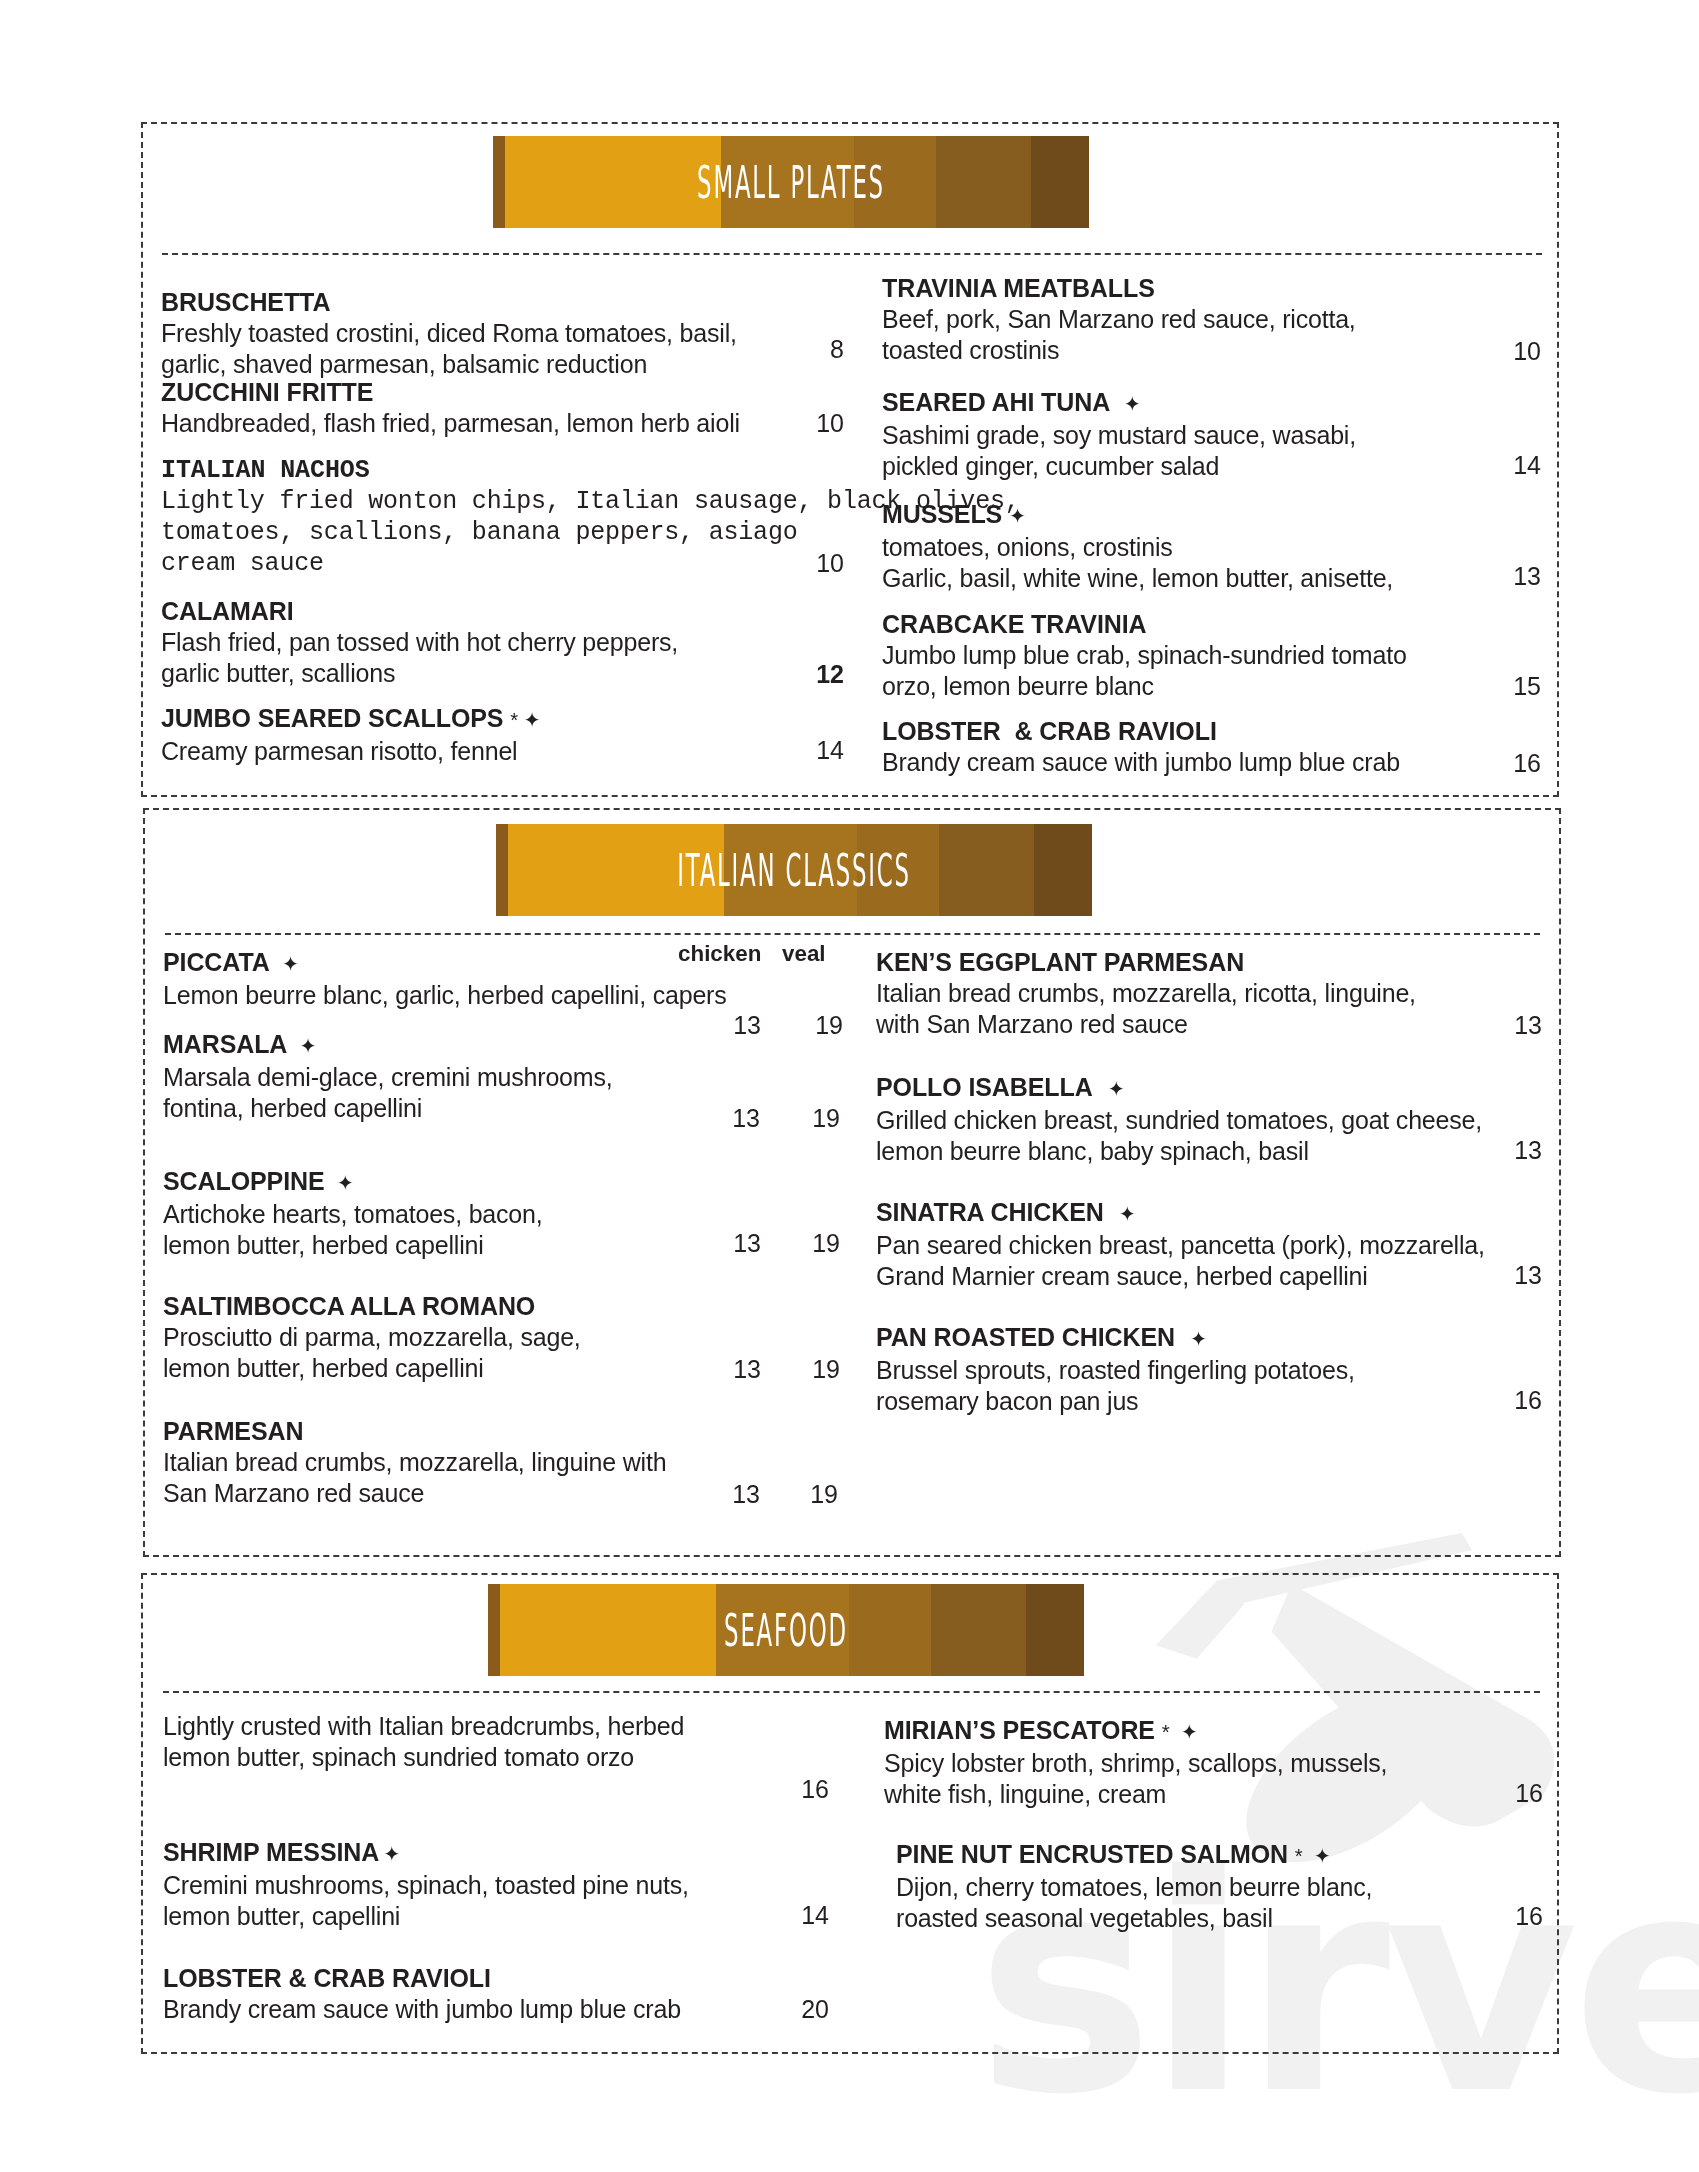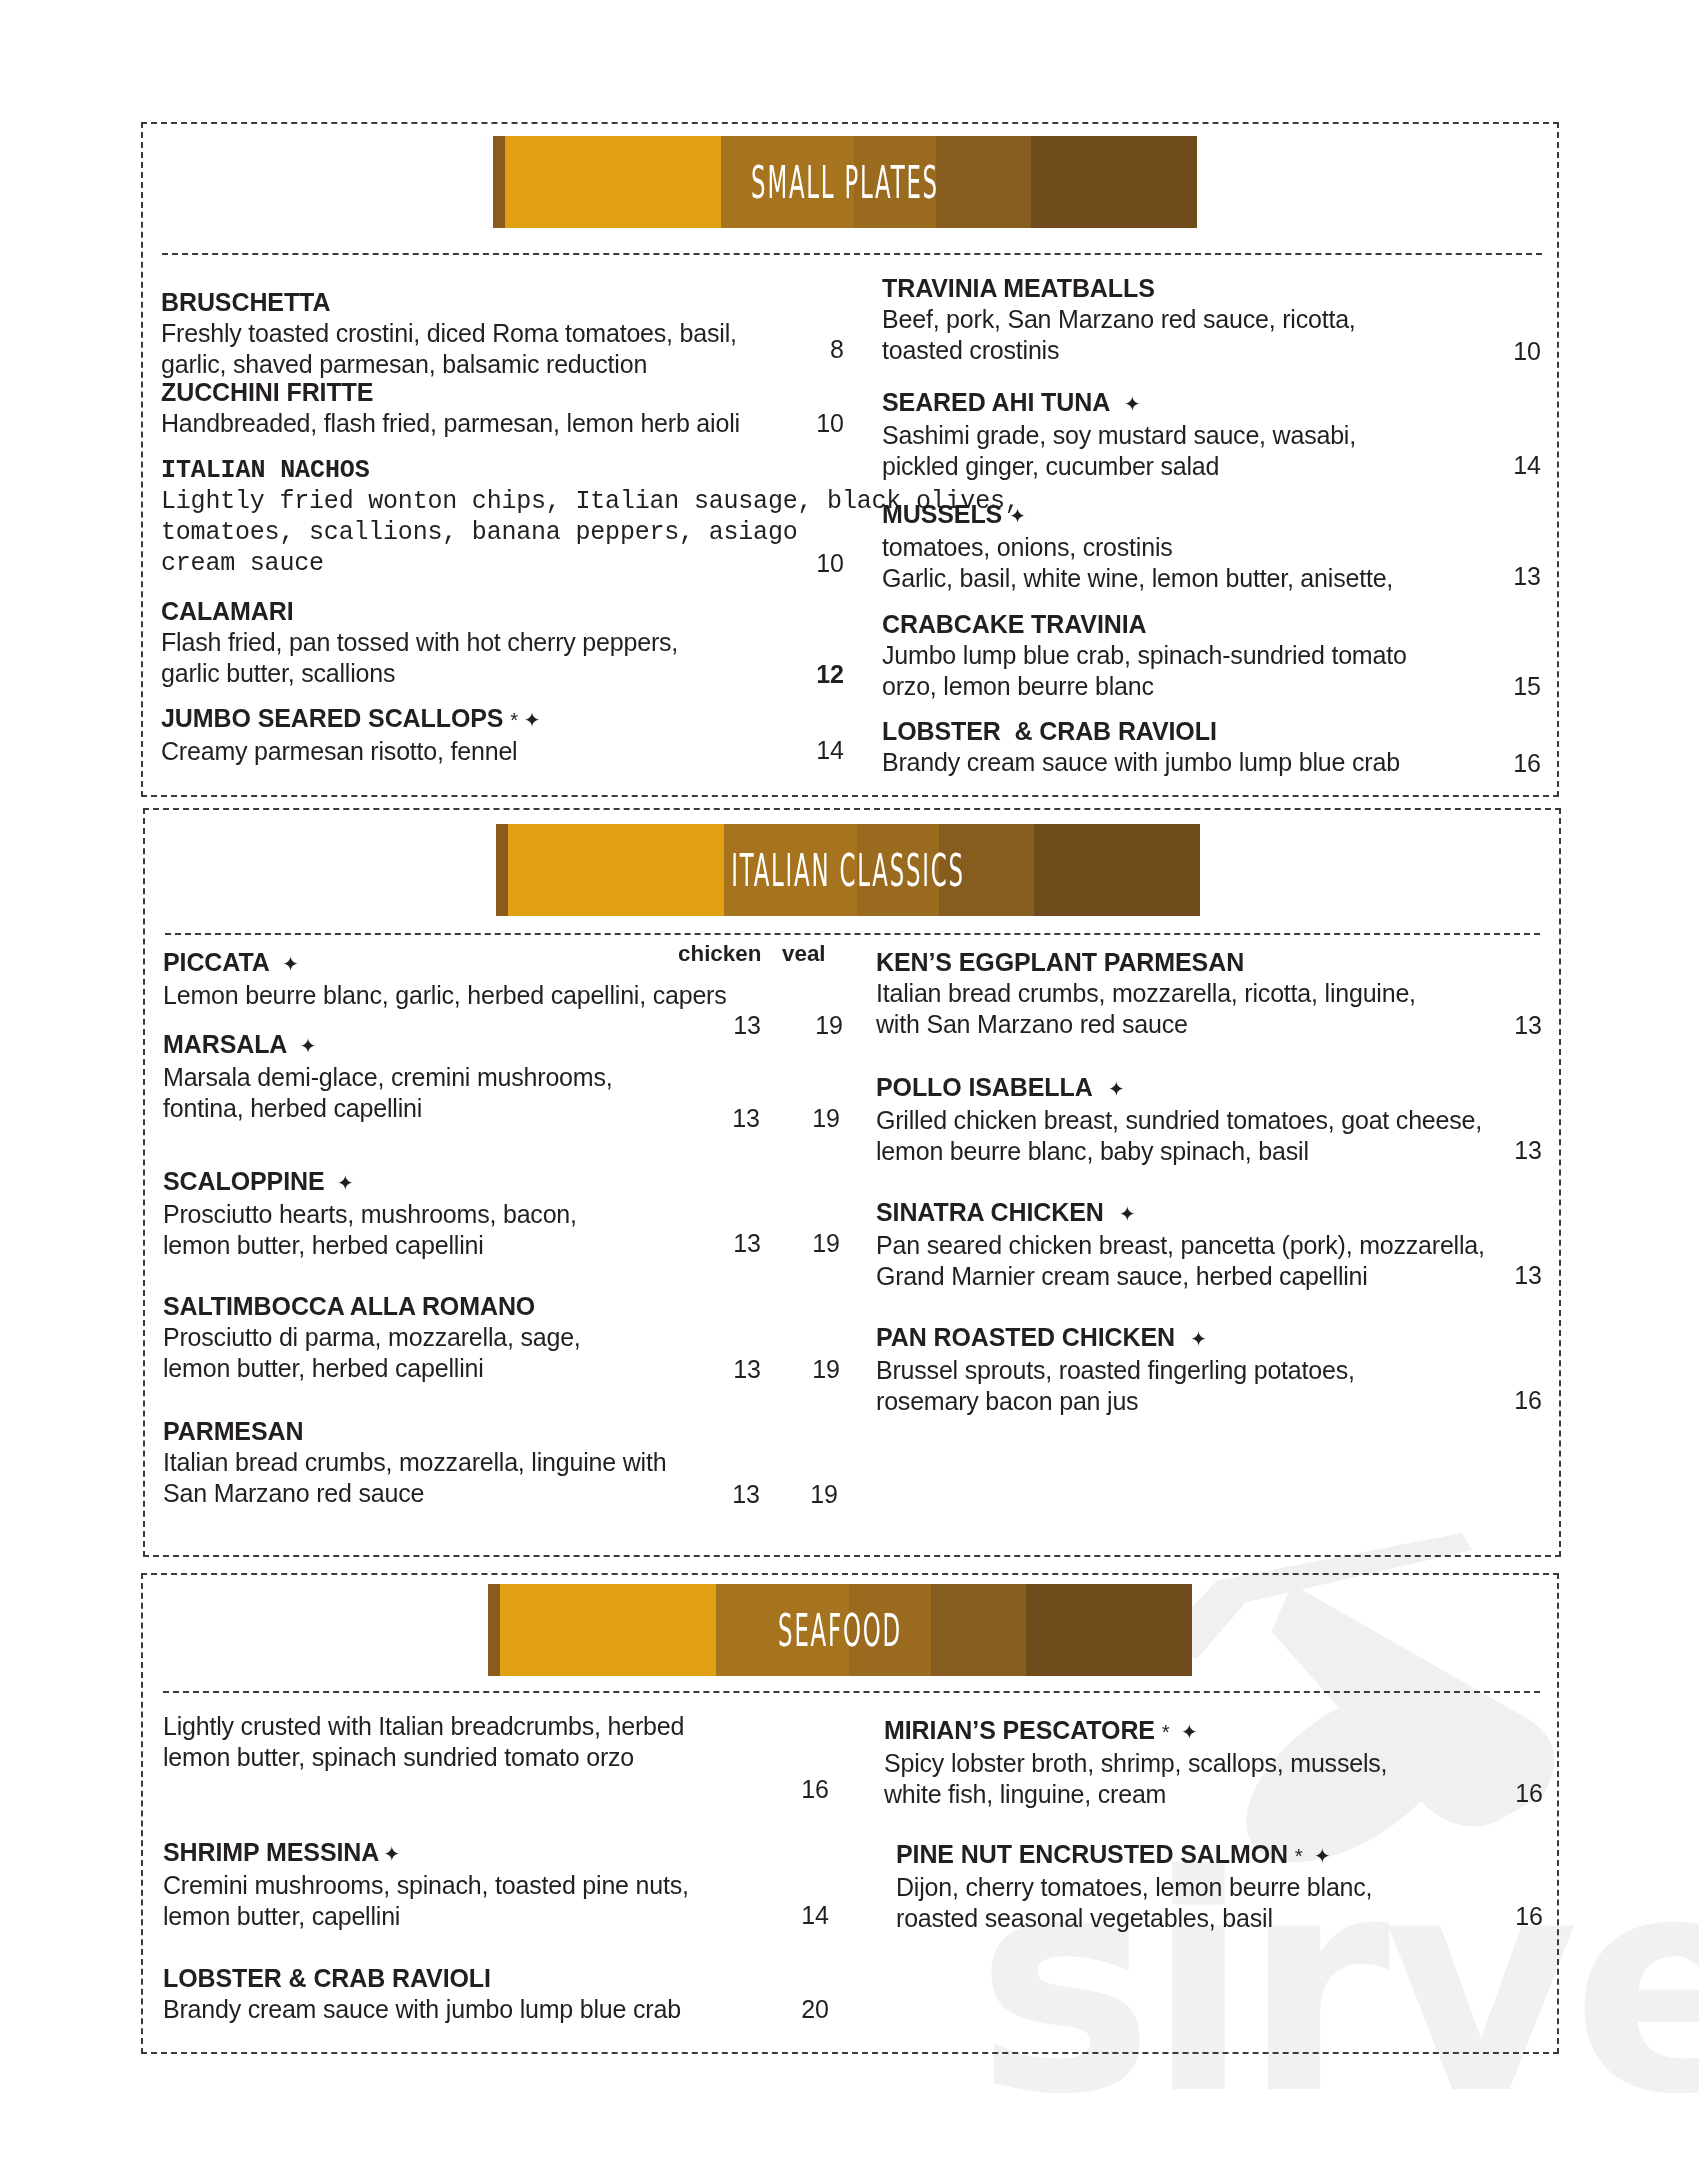--- a/index.html
+++ b/index.html
@@ -5,21 +5,21 @@
   html, body { margin: 0; padding: 0; background: #ffffff; }
   body { width: 1700px; height: 2172px; position: relative; overflow: hidden;
          font-family: "Liberation Sans", "DejaVu Sans", sans-serif; color: #231f20; }
 
   .watermark { position: absolute; left: 0; top: 0; width: 1700px; height: 2172px; pointer-events: none; z-index: 0; }
   .wm-text { position: absolute; left: 976px; top: 1836px; font-family: "DejaVu Sans", sans-serif; font-weight: bold;
              font-size: 299px; line-height: 1; color: #f1f1f1; letter-spacing: -6.8px; }
 
   .box { position: absolute; border: 2px dashed #3a3a3a; box-sizing: border-box; z-index: 1; background: transparent; }
 
-  .banner { position: absolute; height: 92px; width: 704px; display: flex; overflow: hidden; align-items: flex-end; }
+  .banner { position: absolute; height: 92px; width: 596px; display: flex; overflow: hidden; align-items: flex-end; }
   .banner .s { height: 100%; }
   .banner .s0 { width: 12.2px; background: #8a5b1b; }
   .banner .s1 { width: 216px; background: #e2a114; }
   .banner .s2 { width: 133px; background: #a6741f; }
   .banner .s3 { width: 82px; background: #9a6a1f; }
   .banner .s4 { width: 95px; background: #865c1f; }
   .banner .s5 { flex: 1; background: #6f4b1b; }
   .banner .title { position: absolute; left: 0; right: 0; top: 0; bottom: 0; display: flex; align-items: center;
                    justify-content: center; color: #ffffff; font-family: "DejaVu Sans", sans-serif; font-weight: normal;
                    font-size: 44px; letter-spacing: 3.4px; transform: scaleX(0.52); transform-origin: center; }
@@ -159,21 +159,21 @@
   <div class="item" style="top:82px;">
     <div class="name"><span>MARSALA</span><span class="mark" style="margin-left:12.2px;">✦</span></div>
     <div class="desc">Marsala demi-glace, cremini mushrooms,</div>
     <div class="desc">fontina, herbed capellini</div>
   </div>
   <div class="price" style="left:543px;top:156px;width:54px;">13</div>
   <div class="price" style="left:623px;top:156px;width:54px;">19</div>
 
   <div class="item" style="top:219px;">
     <div class="name"><span>SCALOPPINE</span><span class="mark" style="margin-left:12.2px;">✦</span></div>
-    <div class="desc">Prosciutto hearts, mushrooms, bacon,</div>
+    <div class="desc">Artichoke hearts, tomatoes, bacon,</div>
     <div class="desc">lemon butter, herbed capellini</div>
   </div>
   <div class="price" style="left:544px;top:281px;width:54px;">13</div>
   <div class="price" style="left:623px;top:281px;width:54px;">19</div>
 
   <div class="item" style="top:344px;">
     <div class="name">SALTIMBOCCA ALLA ROMANO</div>
     <div class="desc">Prosciutto di parma, mozzarella, sage,</div>
     <div class="desc">lemon butter, herbed capellini</div>
   </div>

